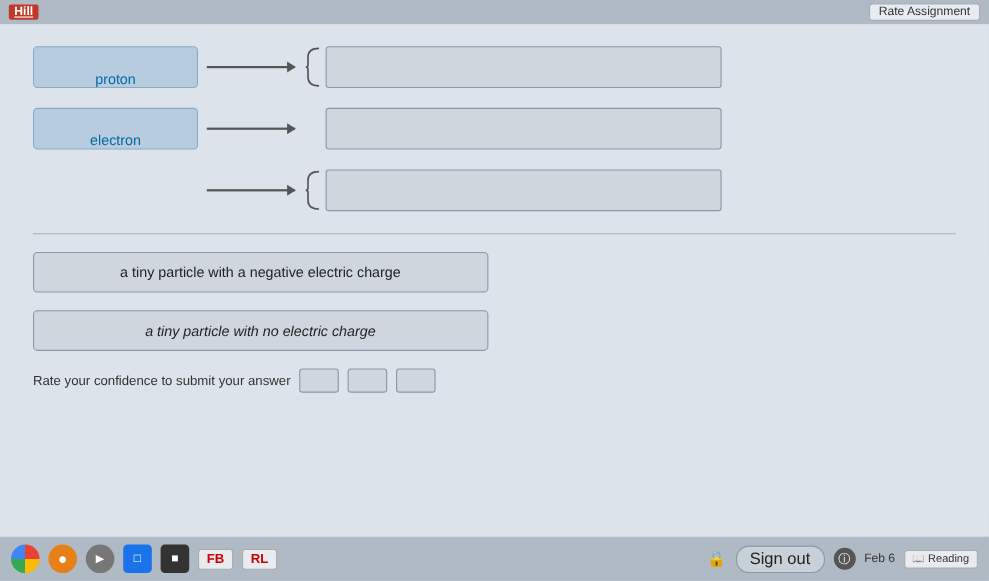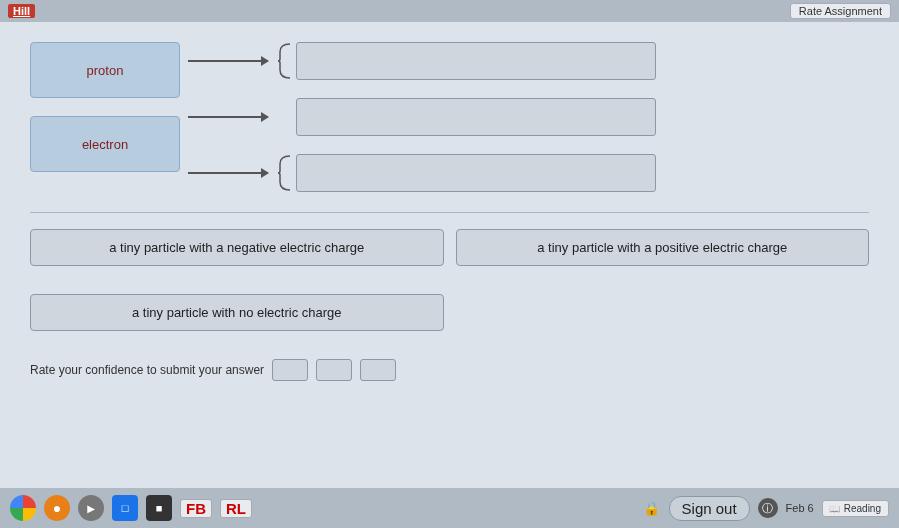--- a/index.html
+++ b/index.html
@@ -51,26 +51,26 @@
       bottom: 40px;
       background: #dde3ea;
       padding: 20px 30px 10px 30px;
     }
 
     .term-box {
       background: #b8cce0;
       border: 1px solid #8aacc8;
       border-radius: 4px;
       width: 150px;
-      height: 56px;
-      display: flex;
-      align-items: center;
+      height: 38px;
+      display: flex;
+      align-items: flex-end;
       justify-content: center;
       font-size: 13px;
-      color: #7f1d1d;
+      color: #0369a1;
       flex-shrink: 0;
     }
 
     .arrow-line {
       position: relative;
       width: 80px;
       height: 2px;
       background: #555;
       flex-shrink: 0;
       margin: 0 2px;
@@ -97,40 +97,40 @@
     .divider {
       border: none;
       border-top: 1px solid #aab5bf;
       margin: 8px 0 16px 0;
     }
 
     .choices-area {
       display: grid;
       grid-template-columns: 1fr 1fr;
       gap: 12px;
-      margin-bottom: 28px;
+      margin-bottom: 16px;
     }
 
     .choice-box {
       background: #cfd6de;
       border: 1.5px solid #8899aa;
       border-radius: 4px;
       padding: 10px 14px;
       font-size: 13px;
       color: #222;
       text-align: center;
       cursor: pointer;
     }
 
     
     .confidence-row {
       display: flex;
       align-items: center;
       gap: 8px;
-      margin-top: 28px;
+      margin-top: 16px;
     }
 
     .confidence-label {
       font-size: 12px;
       color: #333;
     }
 
     .confidence-box {
       width: 36px;
       height: 22px;
@@ -160,21 +160,21 @@
       justify-content: center;
       cursor: pointer;
       font-size: 14px;
     }
     .taskbar-icon.orange { background: #e8801a; color: white; }
     .taskbar-icon.red-badge {
       background: #e8ecf0;
       border: 1px solid #aaa;
       color: #c00;
       font-weight: bold;
-      font-size: 15px;
+      font-size: 12px;
       border-radius: 3px;
       width: 32px;
       height: 19px;
     }
 
     .taskbar-spacer { flex: 1; }
 
     .reading-badge {
       background: #e8ecf0;
       border: 1px solid #aaa;
@@ -264,25 +264,22 @@
     </div>
 
   </div>
 
   <hr class="divider">
 
   <div class="choices-area">
     <div class="choice-box">
       <span>a tiny particle with a negative electric charge</span>
     </div>
-    <div class="choice-box">
-      <span>a tiny particle with a positive electric charge</span>
-    </div>
-  </div>
-  <div style="width: calc(50% - 6px);">
+  </div>
+  <div style="width: calc(50% - 6px); font-style: italic;">
     <div class="choice-box">
       <span>a tiny particle with no electric charge</span>
     </div>
   </div>
 
   <div class="confidence-row">
     <span class="confidence-label">Rate your confidence to submit your answer</span>
     <div class="confidence-box"></div>
     <div class="confidence-box"></div>
     <div class="confidence-box"></div>

